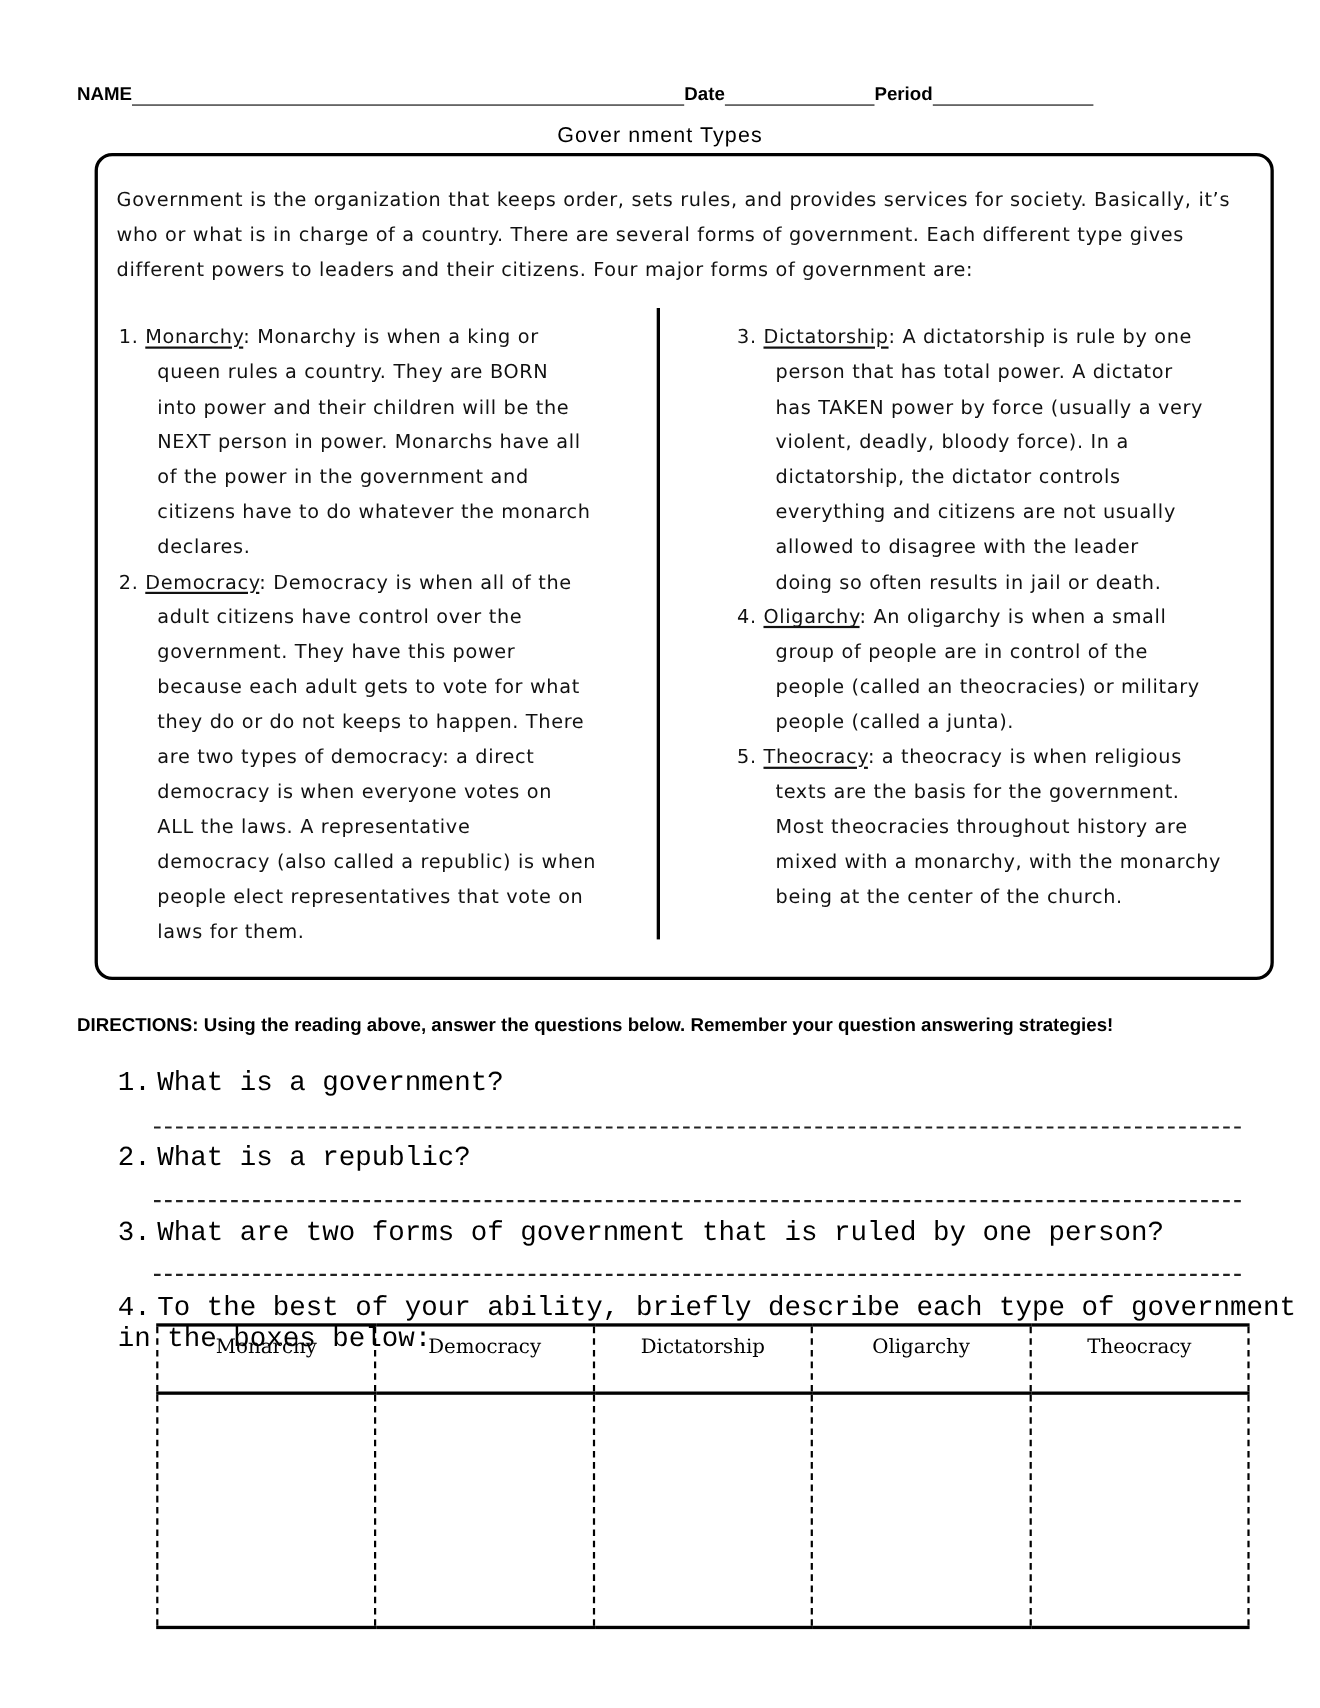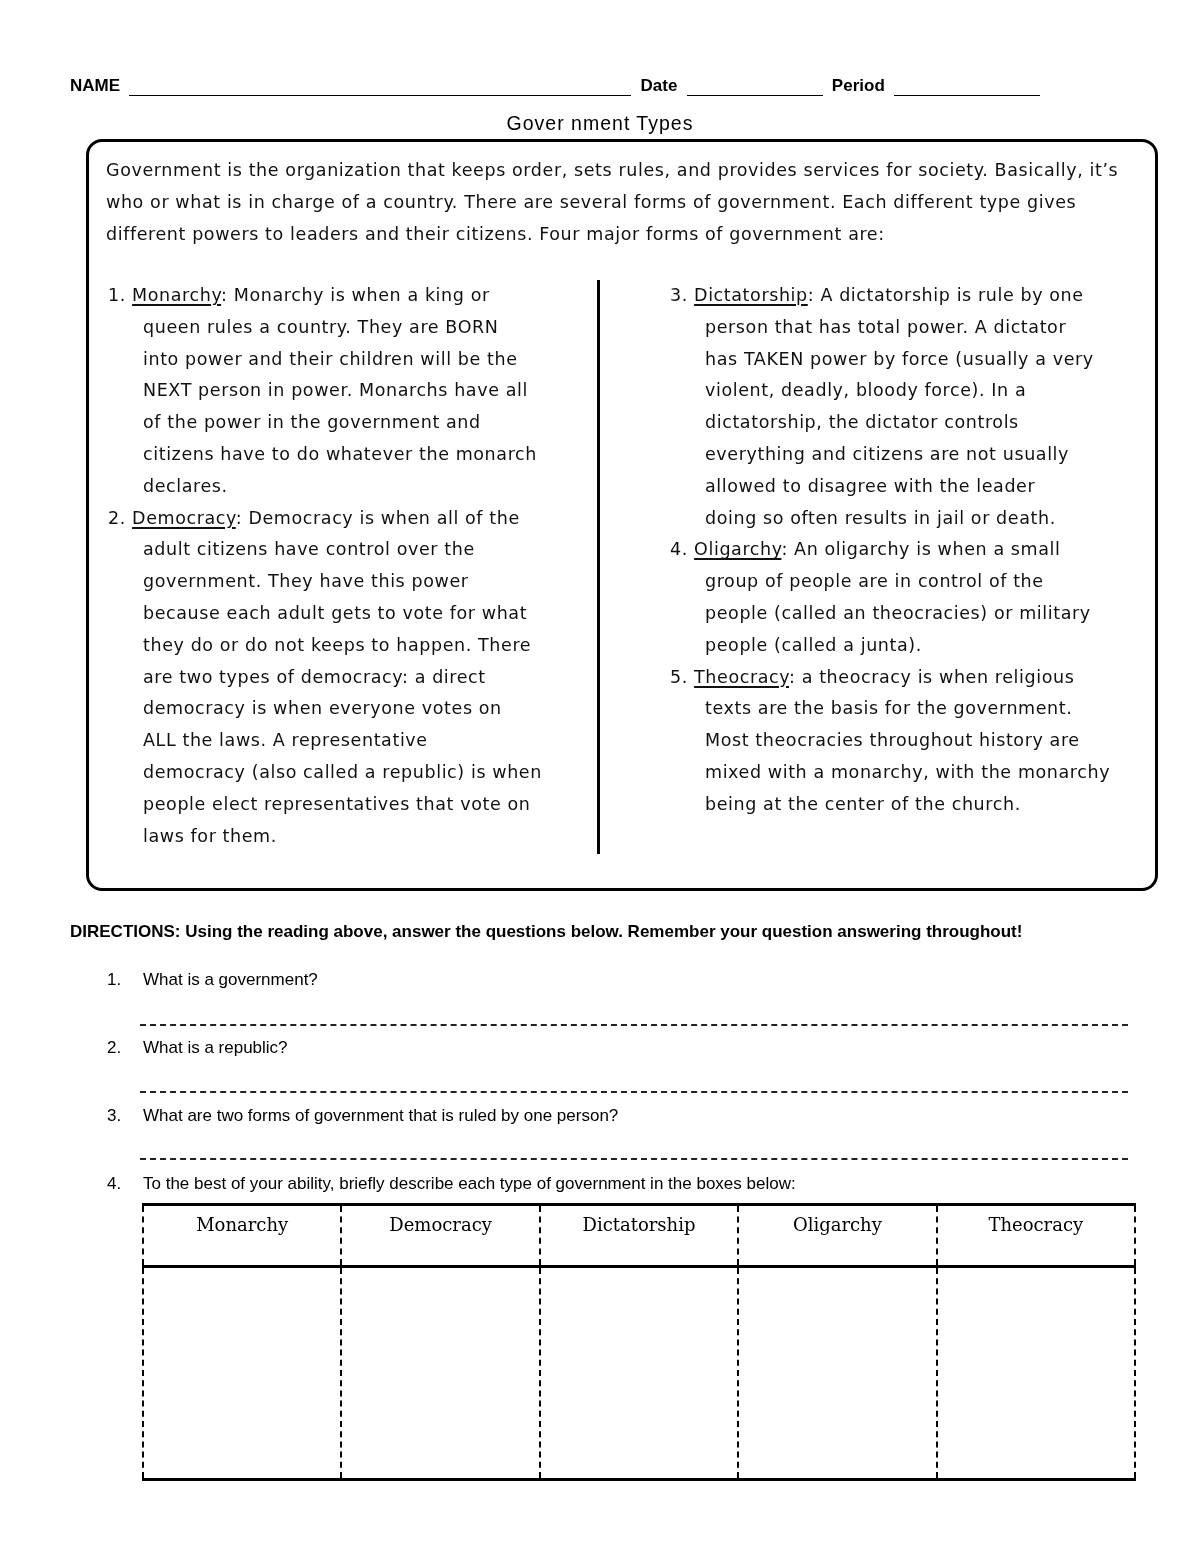--- a/index.html
+++ b/index.html
@@ -1,39 +1,39 @@
 <!DOCTYPE html>
 <html><head>
 <meta charset="utf-8">
 <style>
   html, body { margin:0; padding:0; background:#ffffff; }
   body { width:1200px; height:1553px; position:relative; overflow:hidden; color:#000; }
   .abs { position:absolute; }
   .sans { font-family: "Liberation Sans", sans-serif; }
-  .rd { font-family: "DejaVu Sans", sans-serif; font-size:17.5px; letter-spacing:0.6px; color:#111; }
+  .rd { font-family: "DejaVu Sans", sans-serif; font-size:17.5px; letter-spacing:0.6px; color:#111;margin-top:12px; }
 
   
-  #hdr { left:70px; top:72px; width:970px; height:24px; font-size:17px; font-weight:bold; display:flex; align-items:flex-end;justify-content:space-between; }
+  #hdr { left:70px; top:72px; width:970px; height:24px; font-size:17px; font-weight:bold; display:flex; align-items:flex-end; }
   #hdr .blank { display:inline-block; border-bottom:1.5px solid #000; height:18px; }
   #title { left:0; width:1200px; top:112px; text-align:center; font-size:19.5px; letter-spacing:1px; font-family:"Liberation Sans", sans-serif; }
 
   
   #box { left:86px; top:139px; width:1072px; height:752px; border:3px solid #000; border-radius:16px; box-sizing:border-box; }
   #intro { left:106px; top:154px; width:1040px; line-height:32px; }
   #divider { left:597px; top:280px; width:3px; height:574px; background:#000; }
   .item { line-height:31.8px; }
   .item .num { display:inline-block; }
   .item .term { text-decoration:underline; text-decoration-thickness:2px; text-underline-offset:3px; }
   .item .cont { padding-left:35px; display:block; }
   #col1 { left:108px; top:280px; width:470px; }
   #col2 { left:670px; top:280px; width:480px; }
 
   
   #dir { left:70px; top:922px; width:1060px; font-size:17px; font-weight:bold; line-height:19px; }
-  .q { left:107px; font-family:Liberation Sans, sans-serif; font-size:17px; }
+  .q { left:107px; font-family:Liberation Mono, monospace; font-size:25px; }
   .q .qn { display:inline-block; width:36px; }
   .ansline { left:140px; width:988px; height:0; border-bottom:2px dashed #222; }
 
   
   #tbl { left:142px; top:1203px; width:994px; height:266px; border-collapse:collapse; table-layout:fixed; }
   #tbl th, #tbl td { border-left:2px dashed #000; border-right:2px dashed #000; padding:0; }
   #tbl th { height:51px; font-weight:normal; font-family:"DejaVu Serif", serif; font-size:18px; vertical-align:top; padding-top:8px; border-top:3px solid #000; border-bottom:3px solid #000; }
   #tbl td { height:210px; border-bottom:3px solid #000; }
 </style>
 </head>
@@ -103,21 +103,21 @@
   <div class="item">
     <span class="num">5.</span>
     <span class="term">Theocracy</span><span>: a theocracy is when religious</span>
     <span class="cont">texts are the basis for the government.</span>
     <span class="cont">Most theocracies throughout history are</span>
     <span class="cont">mixed with a monarchy, with the monarchy</span>
     <span class="cont">being at the center of the church.</span>
   </div>
 </div>
 
-<div id="dir" class="abs sans">DIRECTIONS: Using the reading above, answer the questions below. Remember your question answering throughout!</div>
+<div id="dir" class="abs sans">DIRECTIONS: Using the reading above, answer the questions below. Remember your question answering strategies!</div>
 
 <div class="abs q" style="top:970px">
   <span class="qn">1.</span><span>What is a government?</span>
 </div>
 <div class="abs ansline" style="top:1024px"></div>
 
 <div class="abs q" style="top:1038px">
   <span class="qn">2.</span><span>What is a republic?</span>
 </div>
 <div class="abs ansline" style="top:1091px"></div>

